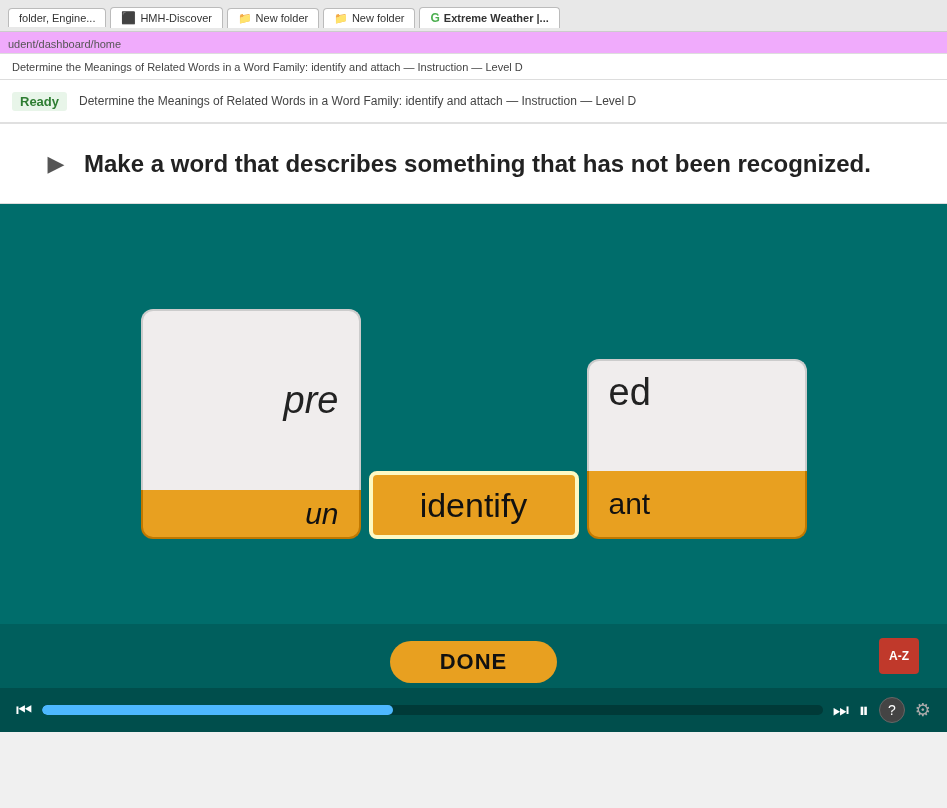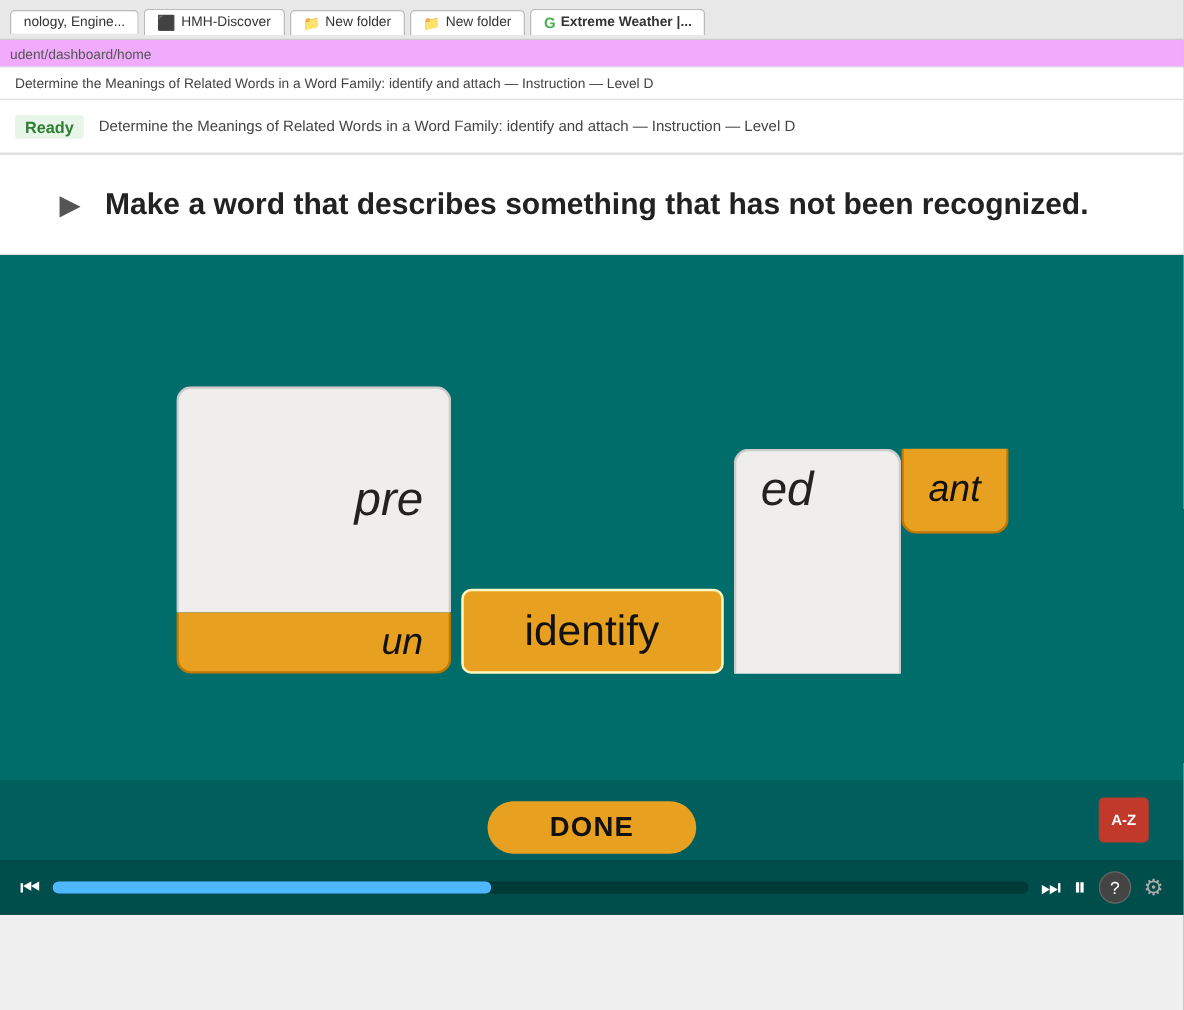--- a/index.html
+++ b/index.html
@@ -239,24 +239,23 @@
     .card-wrapper-left {
       display: flex;
       flex-direction: column;
       width: 220px;
       height: 230px;
       font-style: italic;
     }
 
     .card-wrapper-right {
       display: flex;
-      flex-direction: row;
+      flex-direction: column;
       width: 220px;
       height: 180px;
-      font-style: italic;
     }
 
     .left-card-top {
       flex: 1;
       background: #f0eded;
       border-radius: 12px 12px 0 0;
       display: flex;
       align-items: center;
       justify-content: flex-end;
       padding: 10px 20px;
@@ -305,21 +304,21 @@
       padding: 0 20px;
       font-size: 30px;
       color: #111;
       font-weight: 500;
       border: 2px solid #c07800;
       border-top: none;
     }
 
     .middle-card {
       background: #e8a020;
-      border: 2px solid #fef9c3;
+      border: 4px solid #fef9c3;
       border-radius: 8px;
       width: 210px;
       height: 68px;
       display: flex;
       align-items: center;
       justify-content: center;
       font-size: 34px;
       color: #111;
       font-weight: 500;
       align-self: flex-end;
@@ -333,21 +332,21 @@
       gap: 8px;
       margin-top: 20px;
     }
 
   </style>
 </head>
 <body>
 
 <div class="tab-bar">
   <div class="tab">
-    <span>nology, Engine...</span>
+    <span>folder, Engine...</span>
   </div>
   <div class="tab" style="display:flex;align-items:center;gap:4px;">
     <span style="color:#c0392b;font-size:12px;">⬛</span>
     <span>HMH-Discover</span>
   </div>
   <div class="tab" style="display:flex;align-items:center;gap:4px;">
     <span style="font-size:11px;">📁</span>
     <span>New folder</span>
   </div>
   <div class="tab" style="display:flex;align-items:center;gap:4px;">

